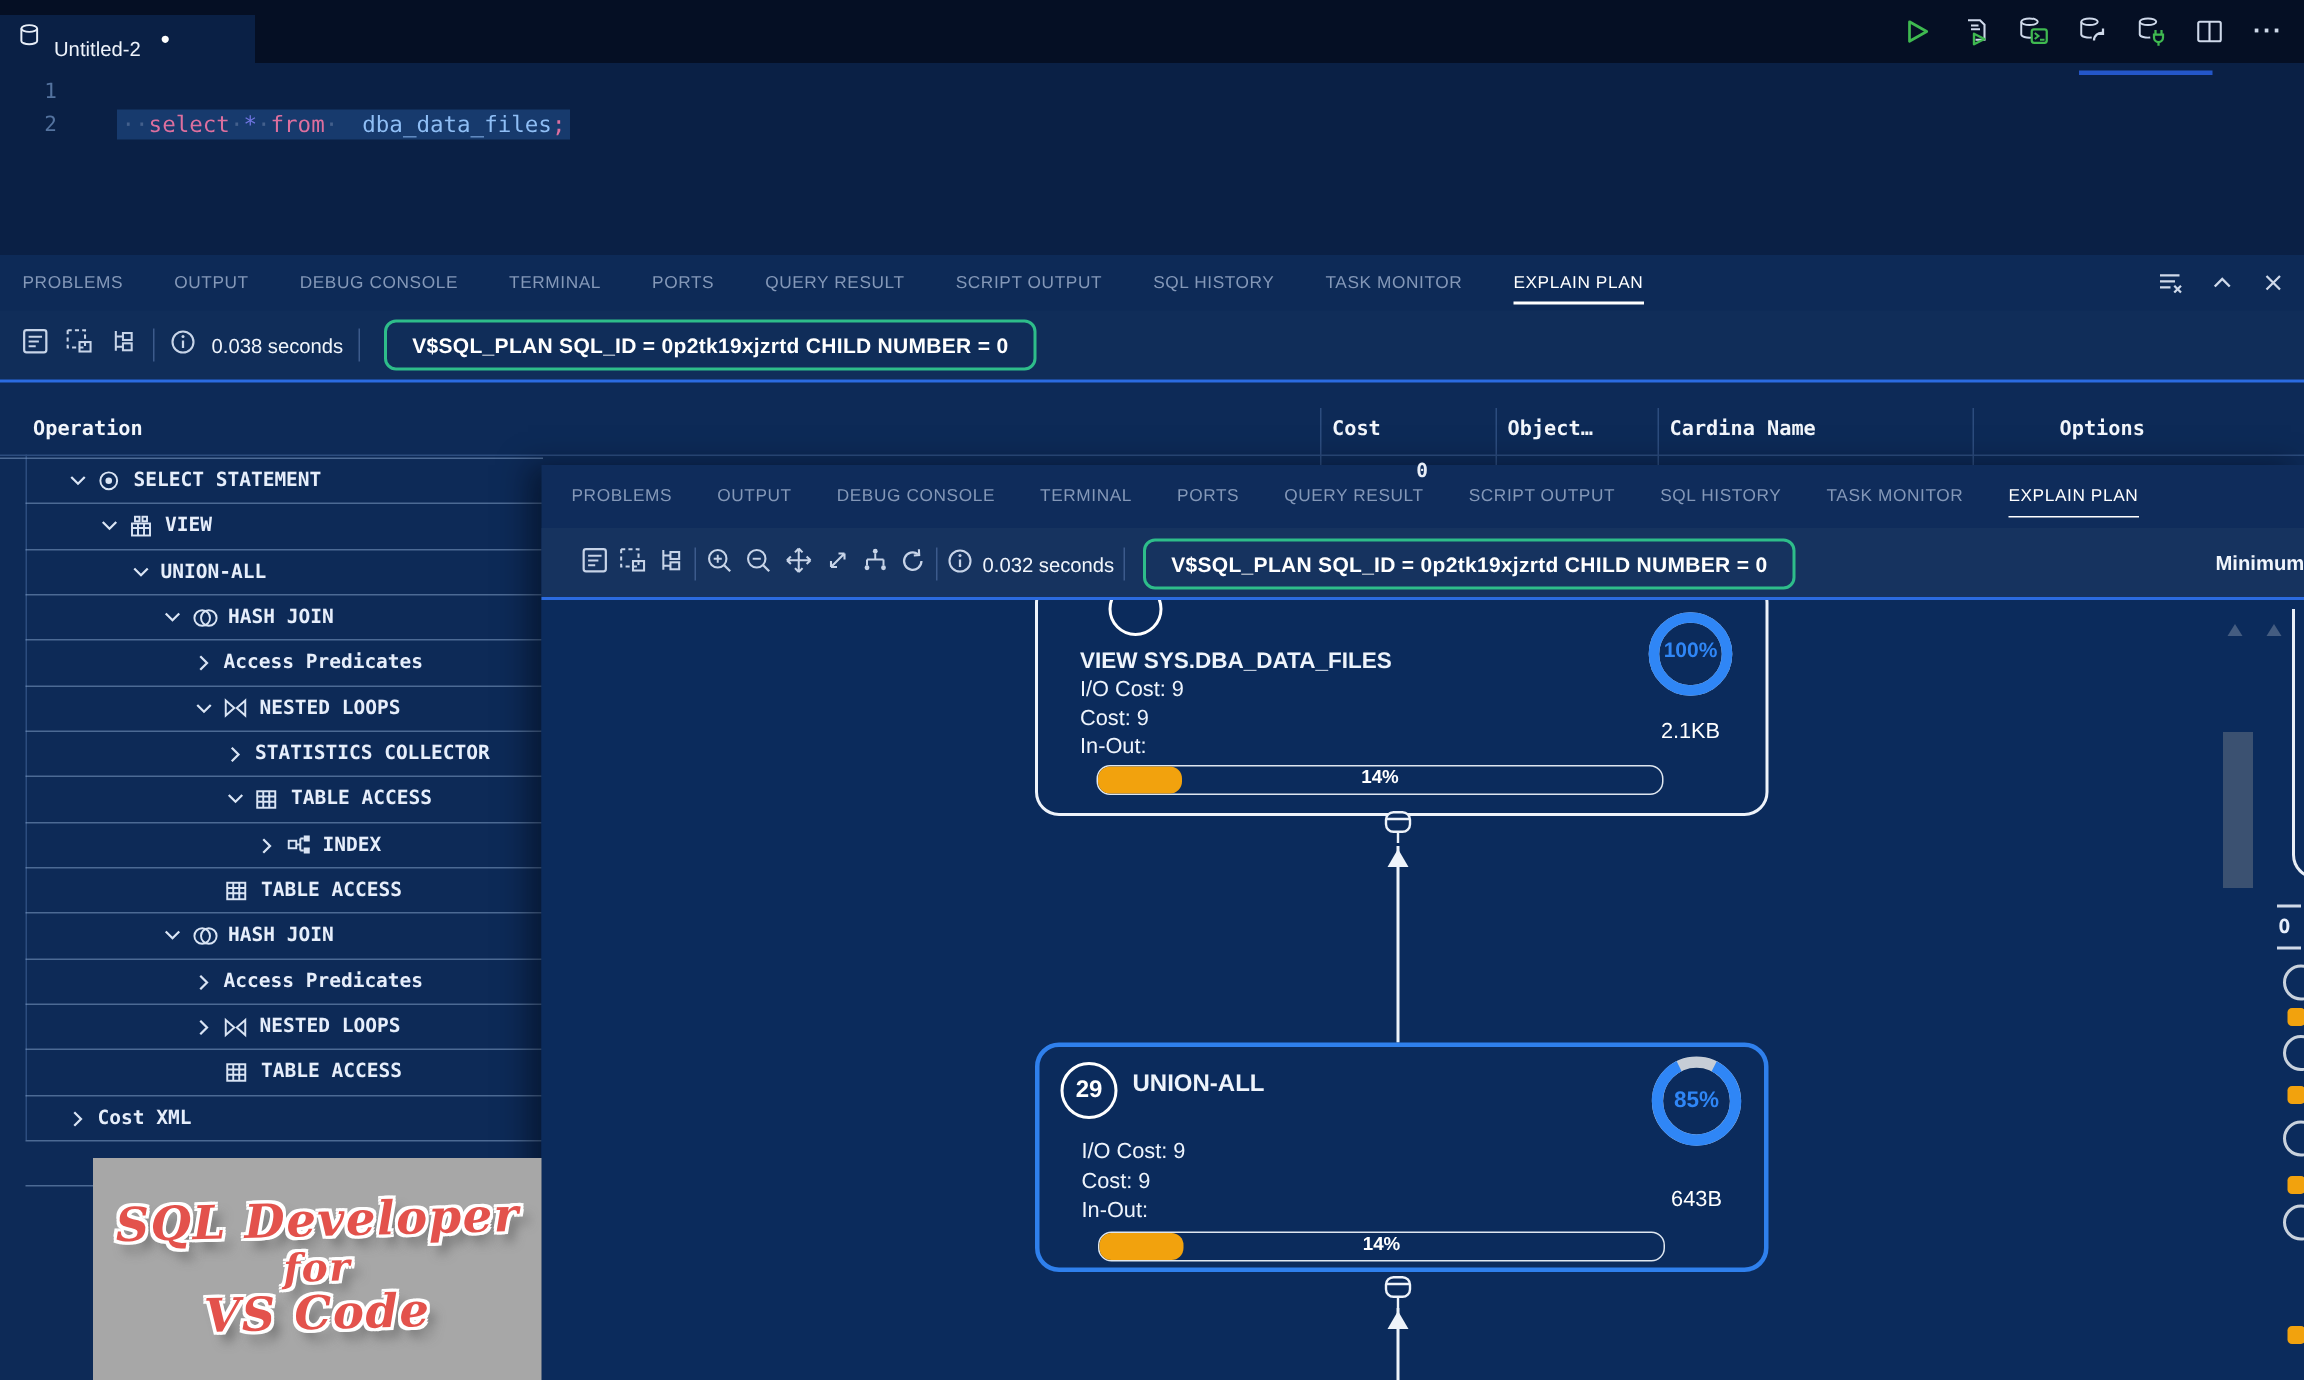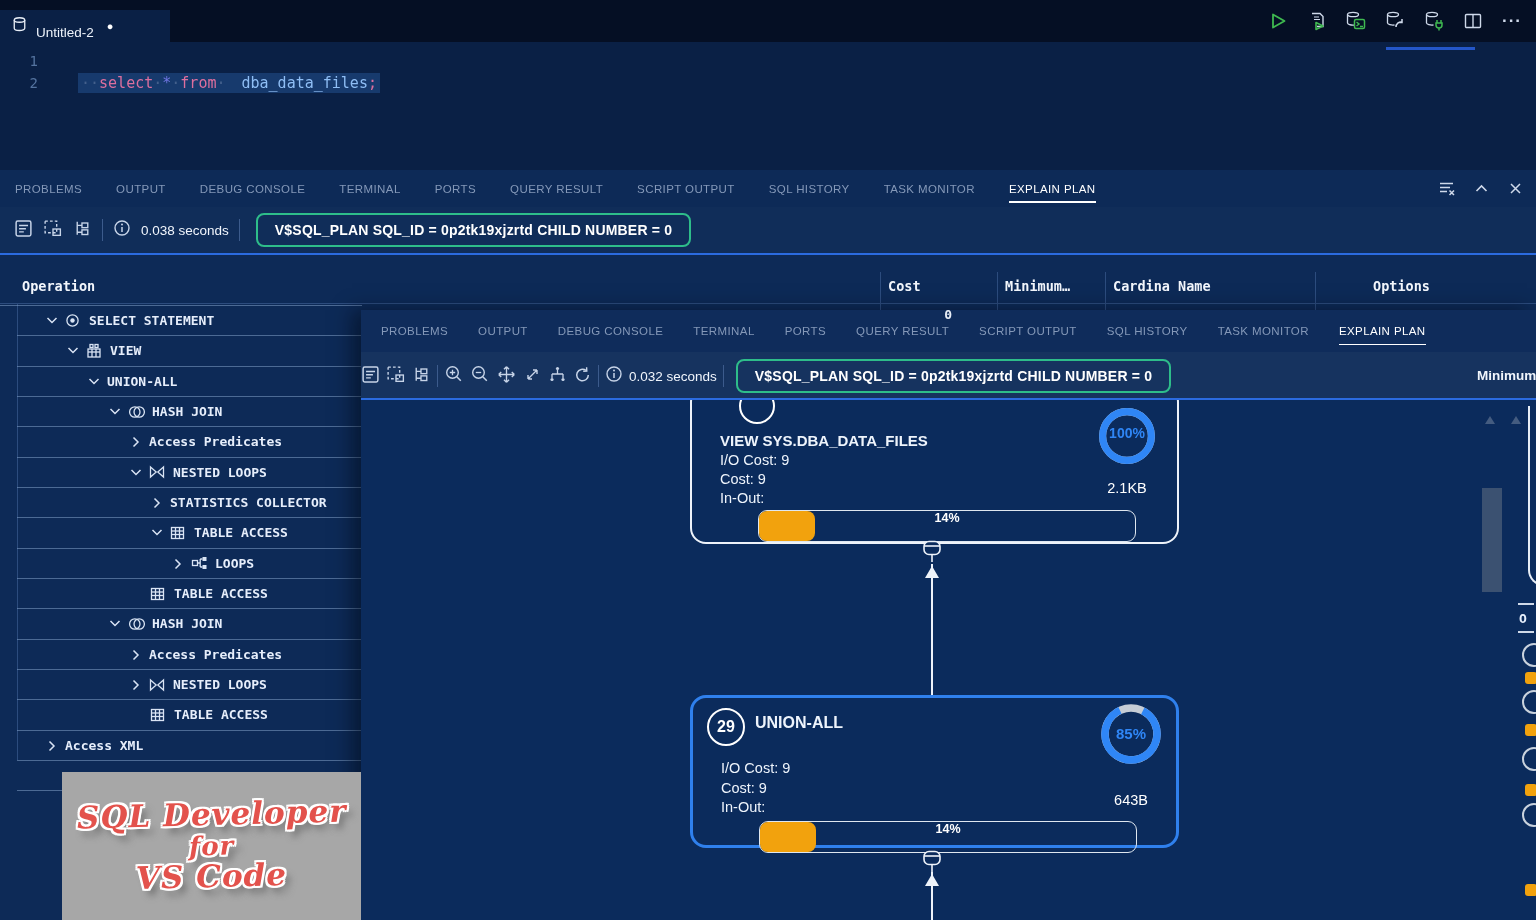--- a/index.html
+++ b/index.html
@@ -73,39 +73,39 @@
         text-shadow:-2px -2px 0 #fff, 2px -2px 0 #fff, -2px 2px 0 #fff, 2px 2px 0 #fff,
                     0 -2px 0 #fff, 0 2px 0 #fff, -2px 0 0 #fff, 2px 0 0 #fff, 5px 7px 7px rgba(80,80,80,.65); }
   .wm1 { font-size:31px; } .wm2 { font-size:26px; } .wm3 { font-size:31px; }
 
   
   .overlay { position:absolute; left:361px; top:140px; width:1175px; height:610px; background:#0f2c5b;
              z-index:5; box-shadow:-9px 0 18px rgba(2,8,20,.5); }
   .ov-tabs { position:absolute; left:0; top:0; height:42px; display:flex; gap:30px;
              padding-left:20px; align-items:center; }
   .ov-toolbar { position:absolute; left:0; top:42px; width:100%; height:48px; background:#16335f;
-                display:flex; align-items:center; gap:6px; }
+                display:flex; align-items:center; gap:6px; padding-left:26px; }
   .ov-blue { position:absolute; left:0; top:88px; width:100%; height:2px; background:#2b6be0; }
   .ov-right-label { position:absolute; left:1116px; top:58px; font-size:13.5px; font-weight:600;
                     color:#f0f5fc; white-space:nowrap; }
   .ov-canvas { position:absolute; left:0; top:90px; width:1175px; height:520px; background:#0b2b5c; overflow:hidden; }
 
   
   .node { position:absolute; border-radius:16px; }
   #node1 { left:329px; top:-14px; width:489px; height:158px; border:2px solid #eef3fa; }
   #node2 { left:329px; top:295px; width:489px; height:153px; border:3px solid #2f80ed; }
   .badge { position:absolute; border:2.5px solid #fff; border-radius:50%; display:flex;
            align-items:center; justify-content:center; font-weight:700; color:#fff; }
   #node1 .badge { left:47px; top:0px; width:36px; height:36px; }
   #node2 .badge { left:14px; top:10px; width:38px; height:38px; font-size:16px; }
   .ntitle { position:absolute; color:#eef4fc; white-space:nowrap; }
   #node1 .ntitle { left:28px; top:44px; font-size:15px; font-weight:600; }
   #node2 .ntitle { left:62px; top:16px; font-size:16px; font-weight:700; }
   .ninfo { position:absolute; left:28px; font-size:14.5px; color:#eef4fc; white-space:nowrap; }
-  .nbar { position:absolute; left:66px; width:378px; height:32px; border:1px solid #dfe7f0; border-radius:9px; }
+  .nbar { position:absolute; left:39px; width:378px; height:20px; border:1px solid #dfe7f0; border-radius:9px; }
   .nbar .fill { position:absolute; left:0; top:0; bottom:0; background:#f2a20d; border-radius:8px; }
   .nbar .blabel { position:absolute; left:0; width:100%; top:0; line-height:14px; text-align:center;
                   font-weight:700; font-size:12.5px; color:#fff; }
   .donut { position:absolute; }
   .donut-label { position:absolute; text-align:center; color:#2f86f6; font-weight:700; }
   .size-label { position:absolute; text-align:center; color:#fff; font-size:14.5px; }
 
   .vline { position:absolute; width:2px; background:#eef3fa; }
   .uparrow { position:absolute; width:0; height:0; border-left:7px solid transparent;
              border-right:7px solid transparent; border-bottom:12px solid #eef3fa; }
@@ -257,21 +257,21 @@
       </span>
       <span class="duration">0.038 seconds</span>
       <span class="tsep"></span>
       <span class="pill">V$SQL_PLAN SQL_ID = 0p2tk19xjzrtd CHILD NUMBER = 0</span>
     </div>
     <div class="blue-line"></div>
 
     <div class="grid-header">
       <span class="gh" style="left:22px;">Operation</span>
       <span class="gh" style="left:888px;">Cost</span>
-      <span class="gh" style="left:1005px;">Minimum…</span>
+      <span class="gh" style="left:1005px;">Object…</span>
       <span class="gh" style="left:1113px;">Cardina Name</span>
       <span class="gh" style="left:1337px;margin-left:36px;">Options</span>
     </div>
     <div class="col-sep" style="left:880px;"></div>
     <div class="col-sep" style="left:997px;"></div>
     <div class="col-sep" style="left:1105px;"></div>
     <div class="col-sep" style="left:1315px;"></div>
     <div class="header-underline"></div>
     <div class="row1-cost">0</div>
 
@@ -385,21 +385,21 @@
             </svg>
           </span>
           <span class="ticon">
             <svg width="17" height="14" viewBox="0 0 17 14">
               <rect x="1.5" y="4.5" width="5" height="5" stroke="#d9e4f4" stroke-width="1.3" fill="none"></rect>
               <rect x="11.5" y="1" width="4" height="4" fill="#d9e4f4"></rect>
               <rect x="11.5" y="9" width="4" height="4" fill="#d9e4f4"></rect>
               <path d="M6.5 7 H9.2 M9.2 3 V11 M9.2 3 H11.5 M9.2 11 H11.5" stroke="#d9e4f4" stroke-width="1.3" fill="none"></path>
             </svg>
           </span>
-          <span class="lbl">LOOPS</span>
+          <span class="lbl">INDEX</span>
         </div>
         <div class="tree-row" style="padding-left: 133px;">
           <span class="ticon">
             <svg width="15" height="14" viewBox="0 0 15 14">
               <rect x="1.5" y="1.5" width="12" height="11" stroke="#d9e4f4" stroke-width="1.3" fill="none"></rect>
               <line x1="1.5" y1="5" x2="13.5" y2="5" stroke="#d9e4f4" stroke-width="1.3" fill="none"></line>
               <line x1="1.5" y1="8.5" x2="13.5" y2="8.5" stroke="#d9e4f4" stroke-width="1.3" fill="none"></line>
               <line x1="5.5" y1="1.5" x2="5.5" y2="12.5" stroke="#d9e4f4" stroke-width="1.3" fill="none"></line>
               <line x1="9.5" y1="1.5" x2="9.5" y2="12.5" stroke="#d9e4f4" stroke-width="1.3" fill="none"></line>
             </svg>
@@ -453,21 +453,21 @@
             </svg>
           </span>
           <span class="lbl">TABLE ACCESS</span>
         </div>
         <div class="tree-row" style="padding-left: 28px;">
           <span class="chev">
             <svg width="14" height="13" viewBox="0 0 14 13">
               <polyline points="4.5,2.5 9,7 4.5,11.5" fill="none" stroke="#d9e4f4" stroke-width="1.5"></polyline>
             </svg>
           </span>
-          <span class="lbl">Access XML</span>
+          <span class="lbl">Cost XML</span>
         </div>
       </div>
     <div class="sep-sliver"></div>
 
     <div class="watermark">
       <div class="wm wm1">SQL Developer</div>
       <div class="wm wm2">for</div>
       <div class="wm wm3">VS Code</div>
     </div>
 

